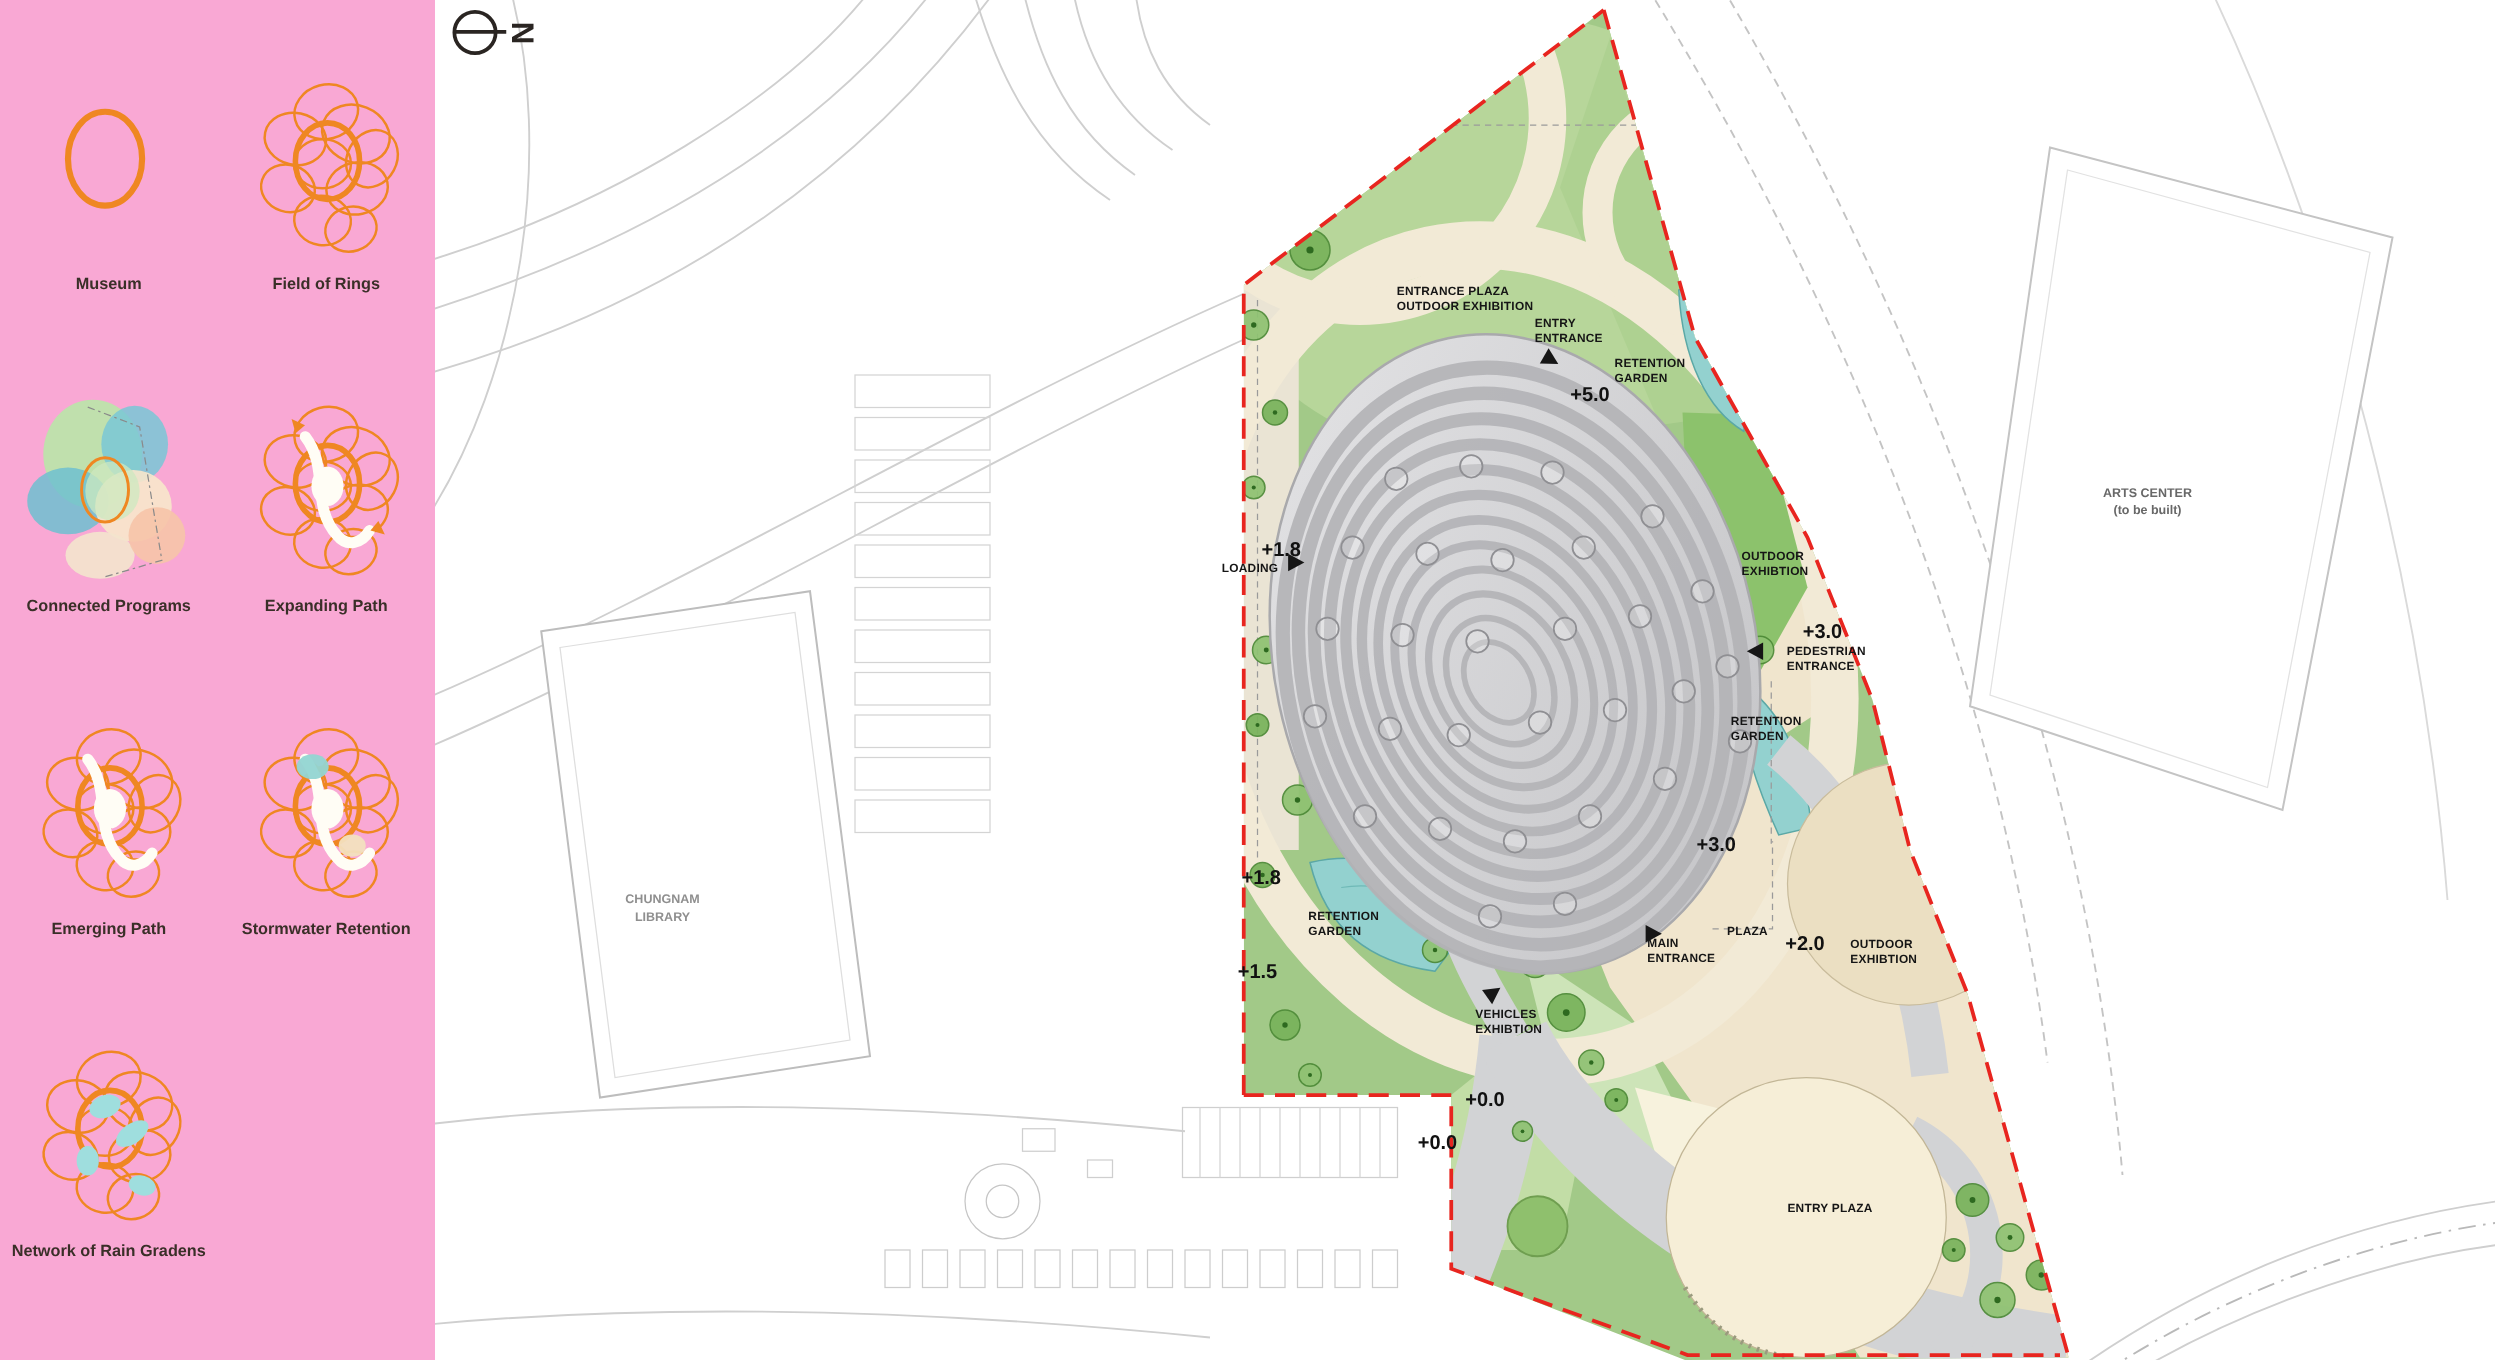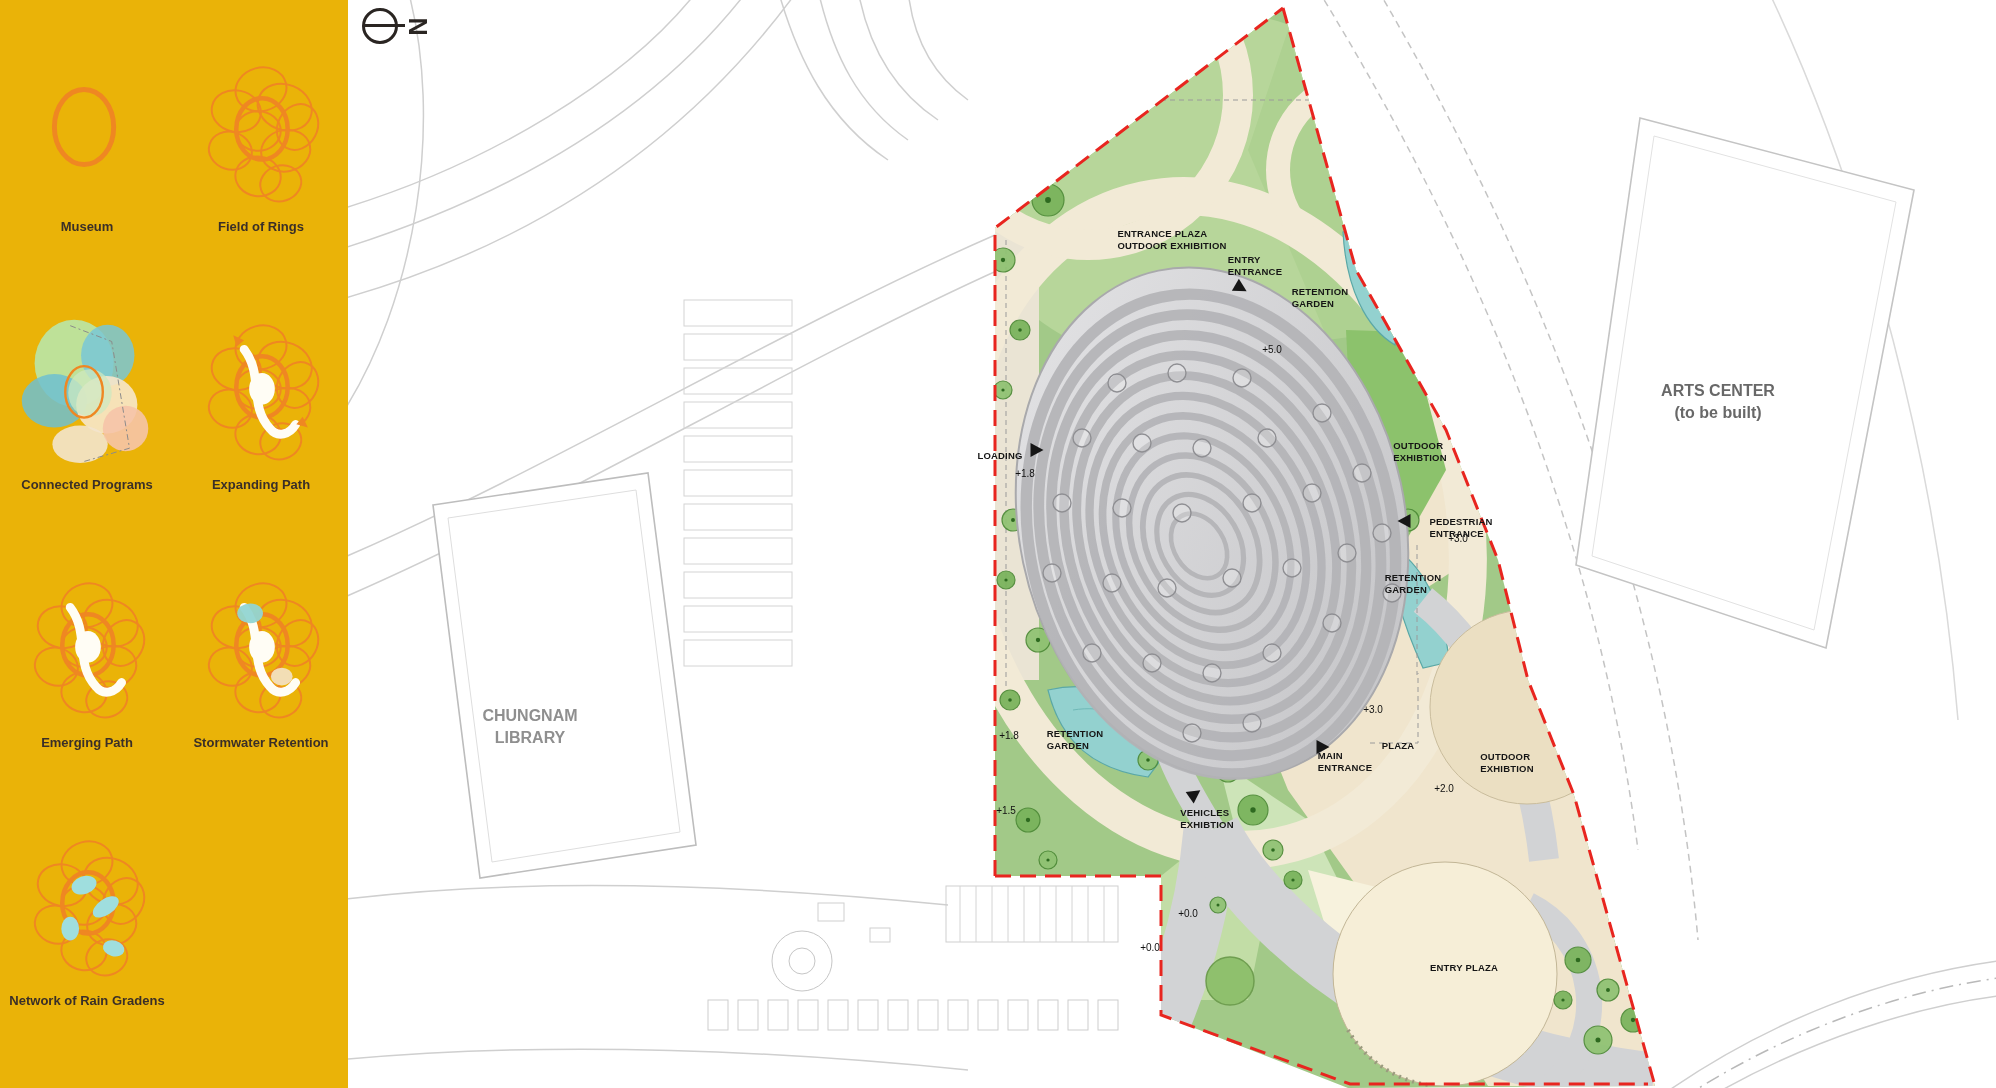--- a/index.html
+++ b/index.html
@@ -1,32 +1,32 @@
 <!DOCTYPE html>
 <html><head>
 <meta charset="utf-8">
 <style>
   html,body{margin:0;padding:0;background:#ffffff;}
   body{width:1996px;height:1088px;overflow:hidden;position:relative;
        font-family:"Liberation Sans",sans-serif;}
   
-  #sidebar{position:absolute;left:0;top:0;width:348px;height:1088px;background:#eab308;
+  #sidebar{position:absolute;left:0;top:0;width:348px;height:1088px;background:#f9a8d4;
            display:grid;grid-template-columns:174px 174px;grid-auto-rows:258px;
            padding-top:26px;box-sizing:border-box;}
   .diag-cell{display:flex;flex-direction:column;align-items:center;}
   .diag-cell svg{width:150px;height:168px;margin-top:14px;}
   .diag-label{margin-top:10px;font-size:13px;font-weight:bold;color:#3a2f28;
               text-align:center;line-height:1.35;white-space:pre-line;}
   
   #plan{position:absolute;left:348px;top:0;width:1648px;height:1088px;background:#fff;}
   #plan svg.base{position:absolute;left:0;top:0;}
   .plbl{position:absolute;transform:translate(-50%,-50%);font-size:9.5px;font-weight:bold;
         color:#151515;line-height:1.3;white-space:pre-line;letter-spacing:.2px;}
-  .elev{position:absolute;transform:translate(-50%,-50%);font-size:10px;font-weight:normal;color:#111;margin-top:32px;}
-  .ctxlbl{position:absolute;transform:translate(-50%,-50%);font-size:16px;font-weight:bold;
+  .elev{position:absolute;transform:translate(-50%,-50%);font-size:16px;font-weight:bold;color:#111;}
+  .ctxlbl{position:absolute;transform:translate(-50%,-50%);font-size:10px;font-weight:bold;
           color:#8f8f8f;text-align:center;line-height:1.35;white-space:pre-line;}
   .ctxlbl.dark{color:#686868;}
   .tri{position:absolute;width:0;height:0;border-left:13px solid #161616;
        border-top:7px solid transparent;border-bottom:7px solid transparent;}
   
   #north{position:absolute;left:14px;top:8px;display:flex;align-items:center;}
   #north .circ{position:relative;width:30px;height:30px;border:3px solid #2a2522;border-radius:50%;}
   #north .bar{position:absolute;left:-2px;top:13px;width:42px;height:3px;background:#2a2522;}
   #north .nlet{display:inline-block;margin-left:10px;font-size:25px;font-weight:bold;color:#2a2522;
                transform:rotate(90deg);line-height:1;}

